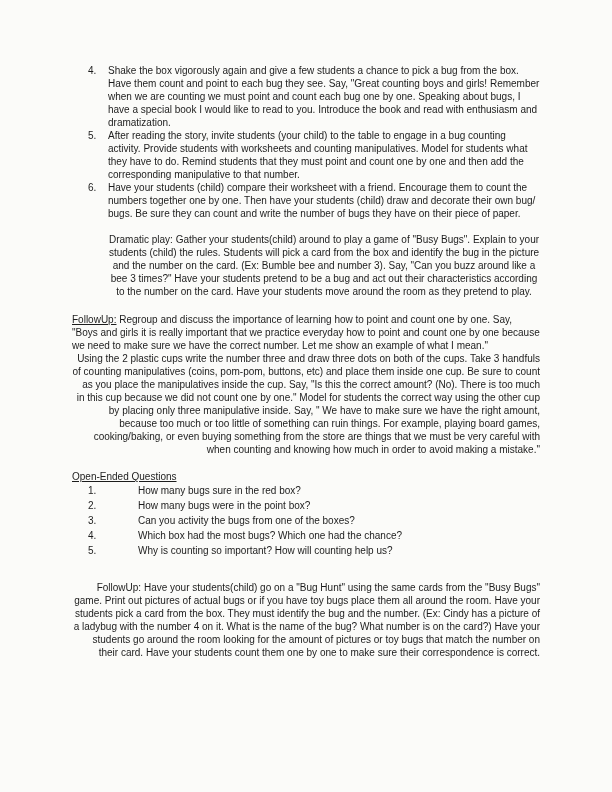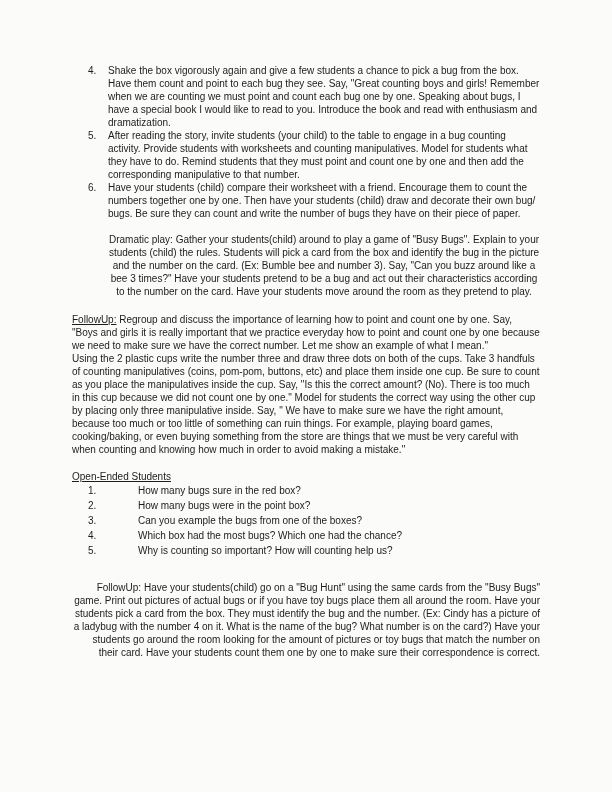--- a/index.html
+++ b/index.html
@@ -43,20 +43,21 @@
   .dramatic-play {
     margin-left: 36px;
     margin-top: 13px;
     text-align: center;
   }
   .closing {
     margin-top: 15px;
   }
   .closing-second {
     margin-top: 0;
+    text-align: right;
   }
   .u {
     text-decoration: underline;
   }
   .oe-heading {
     margin-top: 14px;
     text-decoration: underline;
   }
   .question {
     display: flex;
@@ -95,32 +96,32 @@
     <div class="step">
       <span class="step-num">6.</span>
       <span class="step-text">Have your students (child)  compare their worksheet with a friend. Encourage them to count the numbers together one by one. Then have your students (child) draw and decorate their own bug/ bugs. Be sure they can count and write the number of bugs they have on their piece of paper.</span>
     </div>
 
     <p class="dramatic-play">Dramatic play:  Gather your students(child) around to play a game of "Busy Bugs". Explain to your students (child) the rules. Students will pick a card from the box and identify the bug in the picture and the number on the card. (Ex: Bumble bee and number 3). Say, "Can you buzz around like a bee 3 times?" Have your students pretend to be a bug and act out their characteristics according to the number on the card. Have your students move around the room as they pretend to play.</p>
 
     <p class="closing"><span class="u">FollowUp:</span> <span>Regroup and discuss  the importance of learning how to point and count one by one. Say, "Boys and girls it is really important that we practice everyday how to point and count one by one because we need to make sure we have the correct number.  Let me show an example of what I mean."</span></p>
     <p class="closing-second">Using the 2 plastic cups write the number three and draw three dots on both of the cups. Take 3 handfuls of counting manipulatives (coins, pom-pom, buttons, etc) and place them inside one cup. Be sure to count as you place the manipulatives inside the cup. Say, "Is this the correct amount? (No). There is too much in this cup because we did not count one by one." Model for students the correct way using the other cup by placing only three manipulative inside.  Say, " We have to make sure we have the right amount, because too much or too little of something can ruin things. For example, playing board games, cooking/baking, or even buying something from the store are things that we must be very careful with when counting and knowing how much in order to avoid making a mistake."</p>
 
-    <p class="oe-heading">Open-Ended Students</p>
+    <p class="oe-heading">Open-Ended Questions</p>
     <div class="question">
       <span class="q-num">1.</span>
       <span class="q-text">How many bugs sure in the red box?</span>
     </div>
     <div class="question">
       <span class="q-num">2.</span>
       <span class="q-text">How many bugs were in the point box?</span>
     </div>
     <div class="question">
       <span class="q-num">3.</span>
-      <span class="q-text">Can you example the bugs from one of the boxes?</span>
+      <span class="q-text">Can you activity the bugs from one of the boxes?</span>
     </div>
     <div class="question">
       <span class="q-num">4.</span>
       <span class="q-text">Which box had the most bugs? Which one had the chance?</span>
     </div>
     <div class="question">
       <span class="q-num">5.</span>
       <span class="q-text">Why is counting so important? How will counting help us?</span>
     </div>
 

